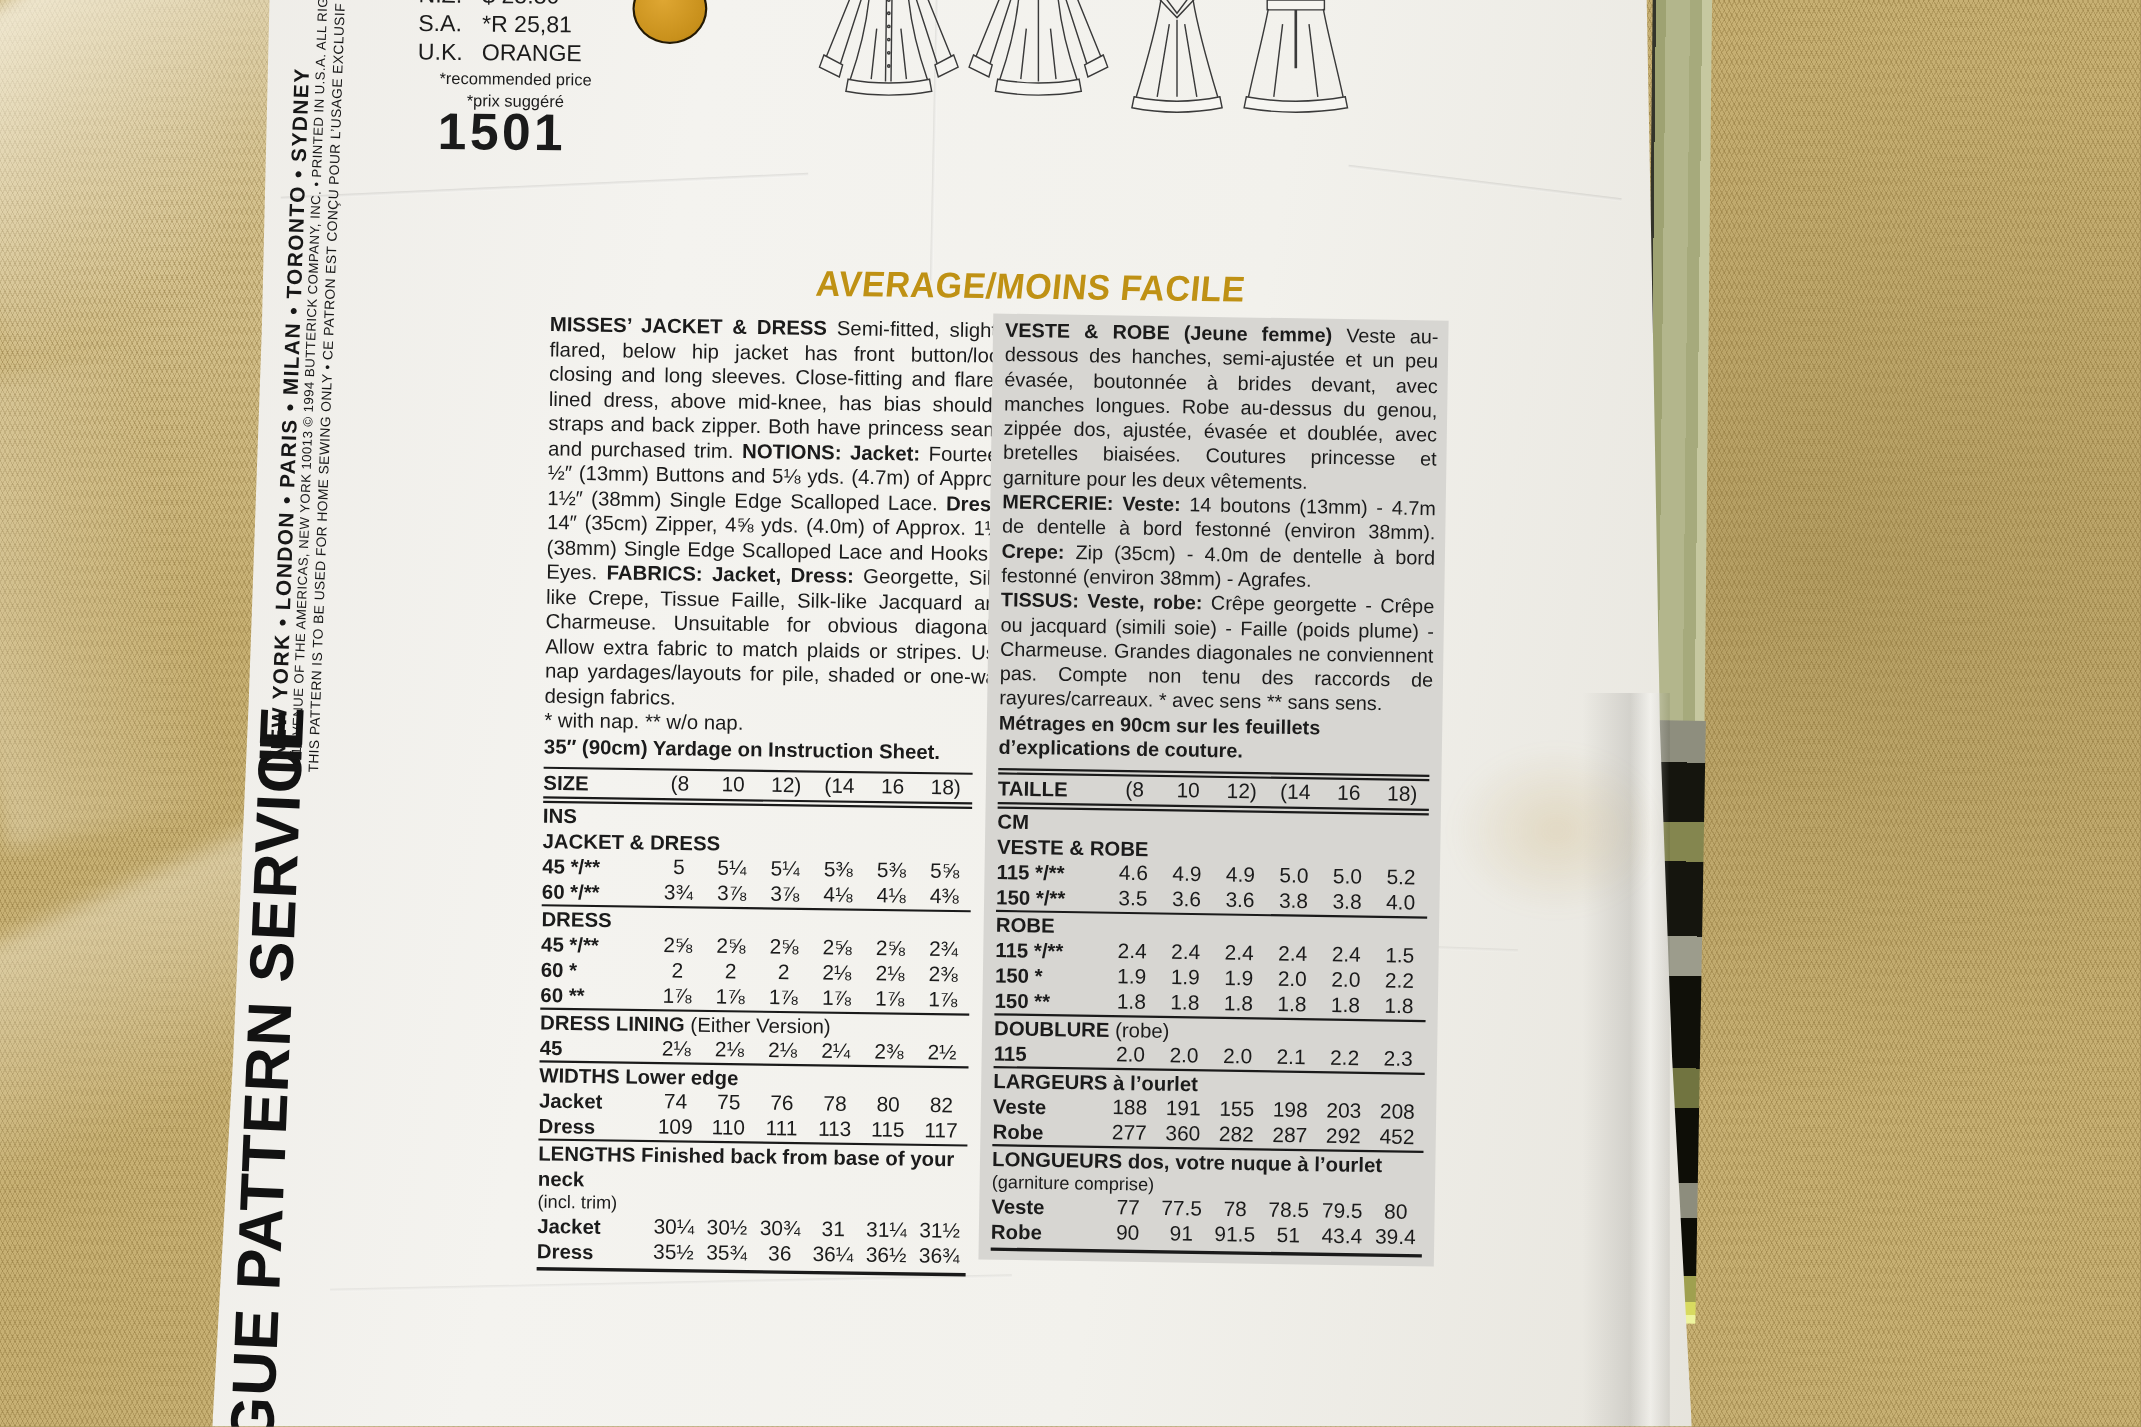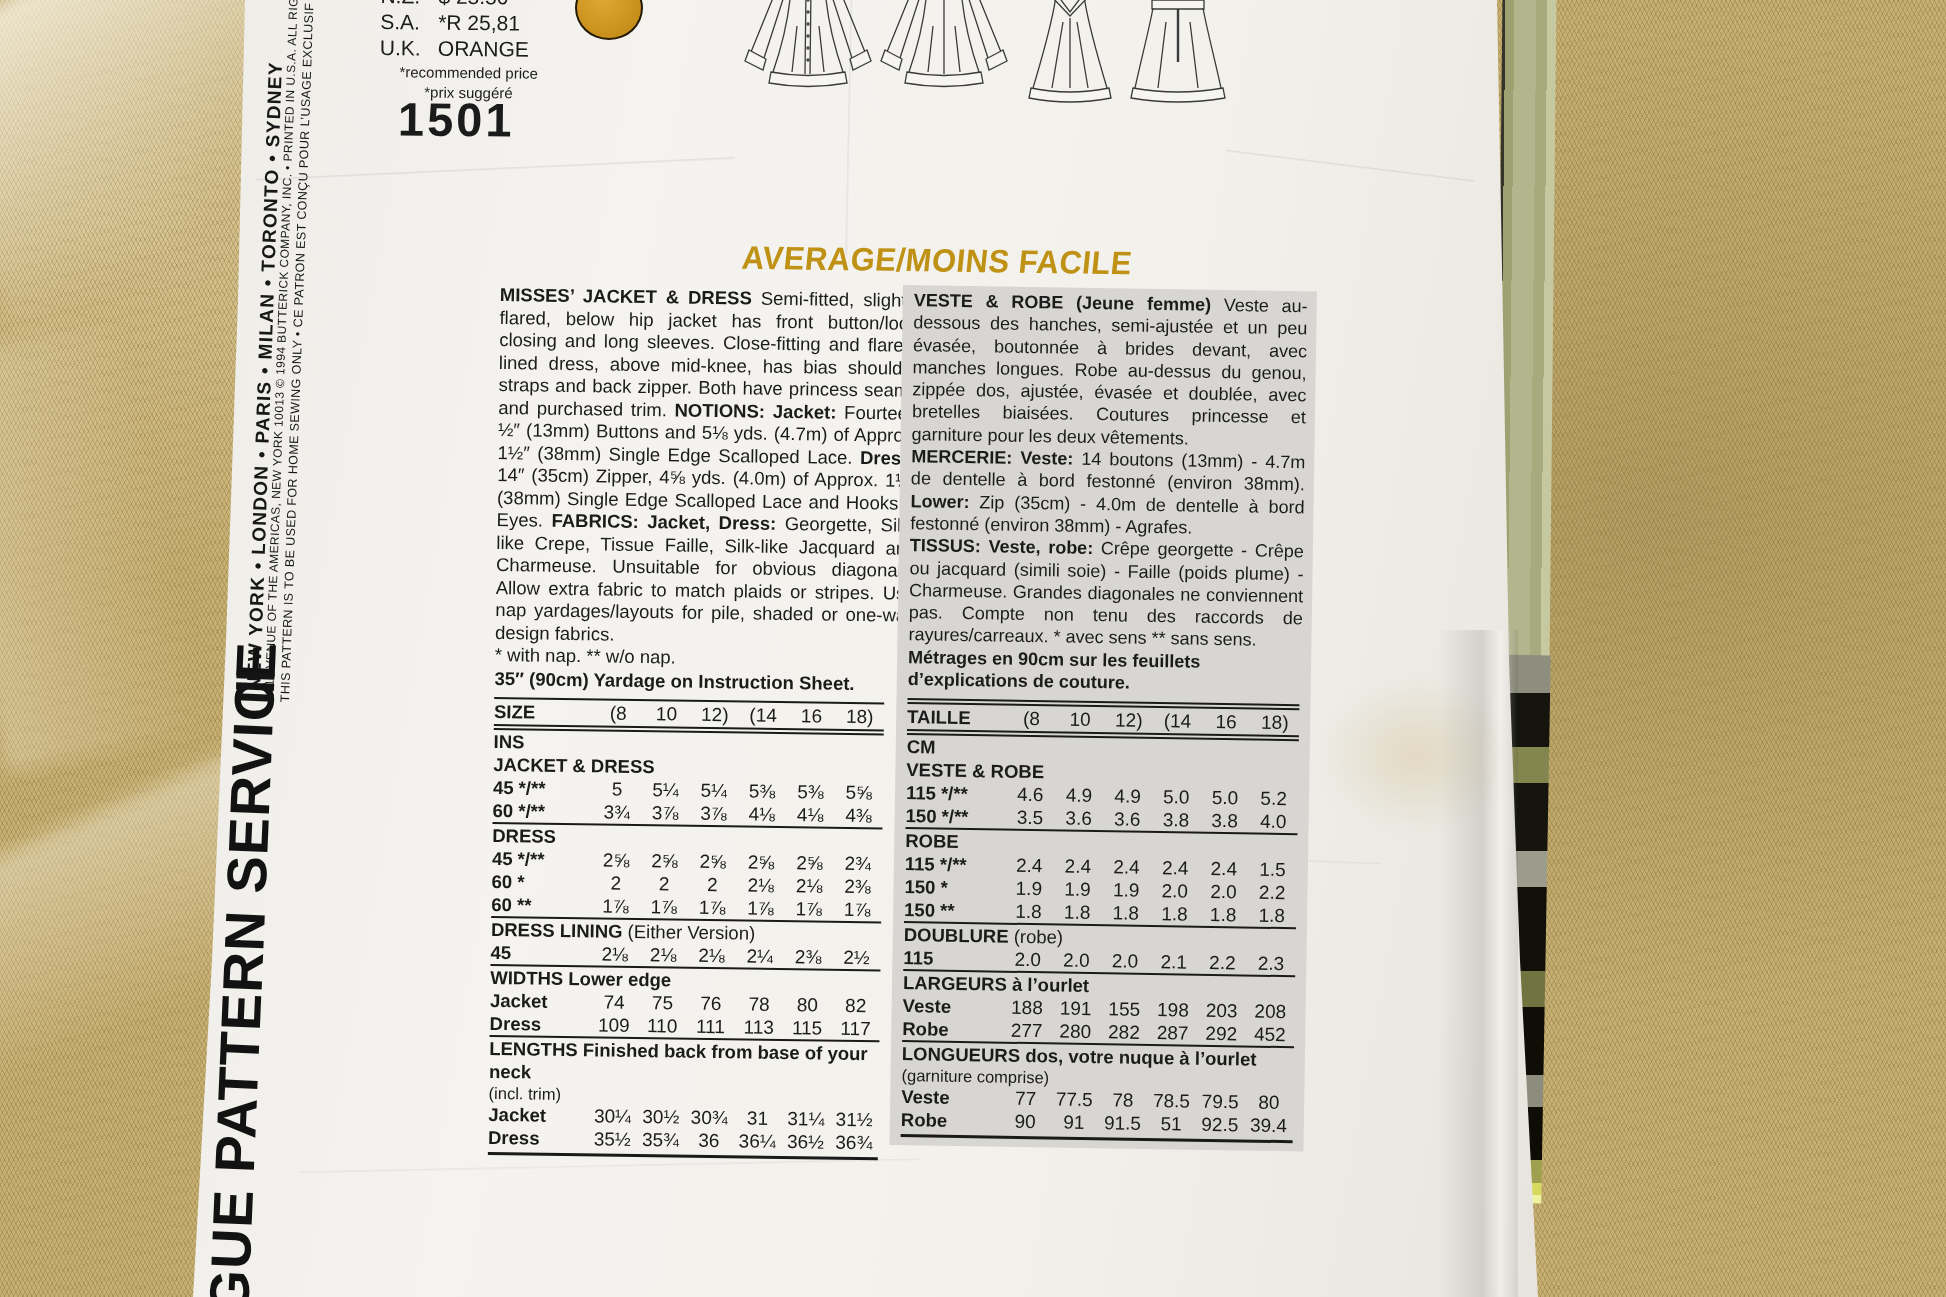--- a/index.html
+++ b/index.html
@@ -310,21 +310,21 @@
             <div class="tval">36¼</div>
             <div class="tval">36½</div>
             <div class="tval">36¾</div>
           </div>
         </div>
       </div>
   </div>
 
   <div class="panel-fr">
     <div class="para"><span class="b">VESTE &amp; ROBE (Jeune femme) </span><span>Veste au-dessous des hanches, semi-ajustée et un peu évasée, boutonnée à brides devant, avec manches longues. Robe au-dessus du genou, zippée dos, ajustée, évasée et doublée, avec bretelles biaisées. Coutures princesse et garniture pour les deux vêtements.</span></div>
-    <div class="para"><span class="b">MERCERIE: Veste: </span><span>14 boutons (13mm) - 4.7m de dentelle à bord festonné (environ 38mm). </span><span class="b">Lower: </span><span>Zip (35cm) - 4.0m de dentelle à bord festonné (environ 38mm) - Agrafes.</span></div>
+    <div class="para"><span class="b">MERCERIE: Veste: </span><span>14 boutons (13mm) - 4.7m de dentelle à bord festonné (environ 38mm). </span><span class="b">Crepe: </span><span>Zip (35cm) - 4.0m de dentelle à bord festonné (environ 38mm) - Agrafes.</span></div>
     <div class="para"><span class="b">TISSUS: Veste, robe: </span><span>Crêpe georgette - Crêpe ou jacquard (simili soie) - Faille (poids plume) - Charmeuse. Grandes diagonales ne conviennent pas. Compte non tenu des raccords de rayures/carreaux. * avec sens ** sans sens.</span></div>
     <div class="metrages">Métrages en 90cm sur les feuillets d’explications de couture.</div>
     <div class="tbl tbl-fr">
         <div class="trow thead">
           <div class="tlabel">TAILLE</div>
           <div class="tval">(8</div>
           <div class="tval">10</div>
           <div class="tval">12)</div>
           <div class="tval">(14</div>
           <div class="tval">16</div>
@@ -401,21 +401,21 @@
             <div class="tval">188</div>
             <div class="tval">191</div>
             <div class="tval">155</div>
             <div class="tval">198</div>
             <div class="tval">203</div>
             <div class="tval">208</div>
           </div>
           <div class="trow">
             <div class="tlabel">Robe</div>
             <div class="tval">277</div>
-            <div class="tval">280</div>
+            <div class="tval">360</div>
             <div class="tval">282</div>
             <div class="tval">287</div>
             <div class="tval">292</div>
             <div class="tval">452</div>
           </div>
         </div>
         <div class="tsec ruled">
           <div class="tsectitle"><span>LONGUEURS dos, votre nuque à l’ourlet</span></div>
           <div class="tsubnote">(garniture comprise)</div>
           <div class="trow">
@@ -426,20 +426,20 @@
             <div class="tval">78.5</div>
             <div class="tval">79.5</div>
             <div class="tval">80</div>
           </div>
           <div class="trow">
             <div class="tlabel">Robe</div>
             <div class="tval">90</div>
             <div class="tval">91</div>
             <div class="tval">91.5</div>
             <div class="tval">51</div>
-            <div class="tval">92.5</div>
+            <div class="tval">43.4</div>
             <div class="tval">39.4</div>
           </div>
         </div>
       </div>
   </div>
 
 </div>
 
 </body></html>

